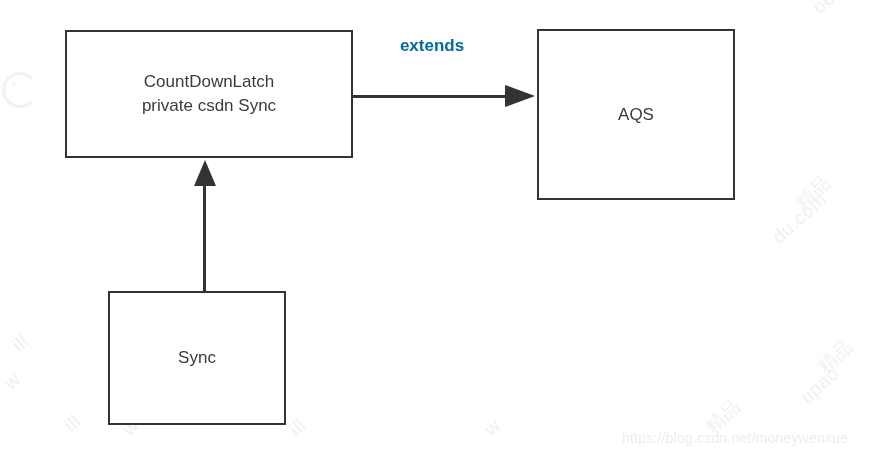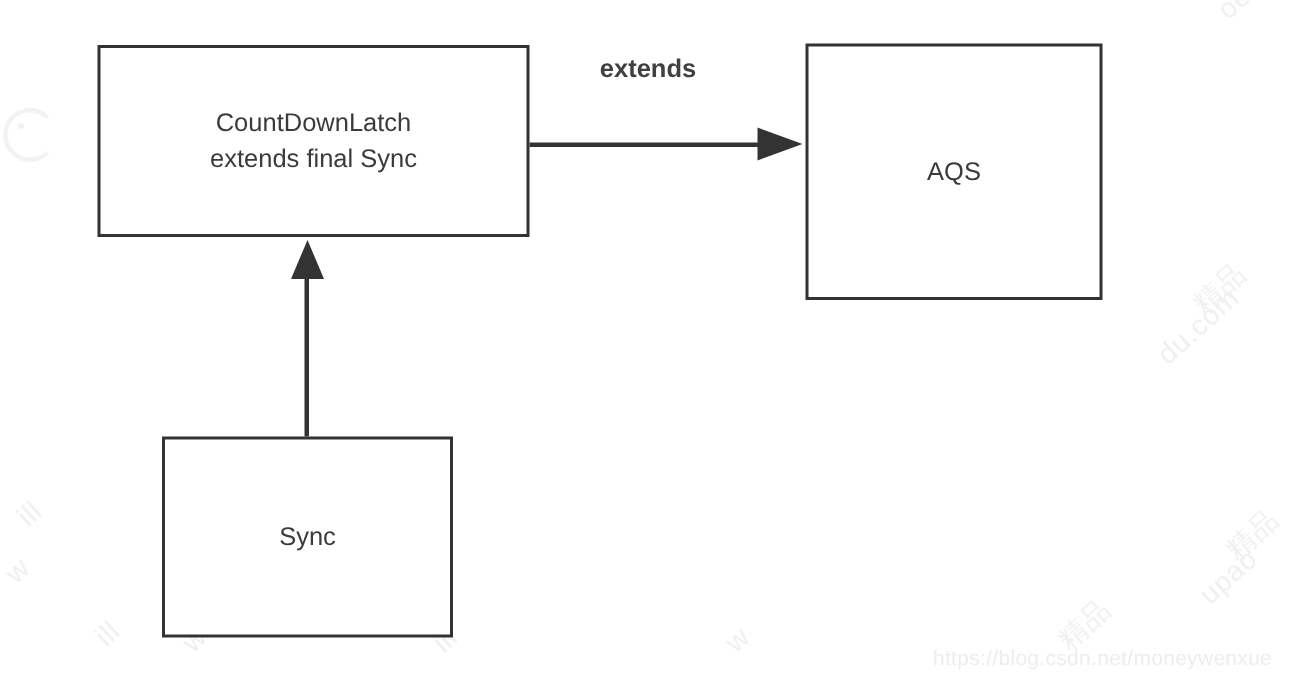--- a/index.html
+++ b/index.html
@@ -69,21 +69,21 @@
   }
   .node-label {
     color: #3b3b3b;
     font-size: 17px;
     line-height: 24px;
     white-space: pre-line;
   }
 
   #node-countdownlatch { left: 65px;  top: 30px;  width: 288px; height: 128px; }
   #node-aqs            { left: 537px; top: 29px;  width: 198px; height: 171px; }
-  #node-sync           { left: 108px; top: 291px; width: 194px; height: 134px; }
+  #node-sync           { left: 108px; top: 291px; width: 178px; height: 134px; }
 
   
   .edge-line {
     position: absolute;
     background: #333333;
   }
   #edge-extends-line {
     left: 352px;
     top: 95px;
     width: 172px;
@@ -119,21 +119,21 @@
   
   #edge-extends-label {
     position: absolute;
     left: 379px;
     top: 32px;
     width: 106px;
     text-align: center;
     font-size: 17px;
     font-weight: bold;
     line-height: 27px;
-    color: #404040;
+    color: #0369a1;
     word-break: break-all;
   }
 </style>
 </head>
 <body>
 
 <div id="canvas">
 
   <div class="wm-circle" style="left:2px; top:72px;"></div>
 
@@ -155,21 +155,21 @@
   <div class="edge-line" id="edge-implements-line"></div>
   <div id="edge-implements-head"></div>
 
   <div class="edge-line" id="edge-extends-line"></div>
   <div id="edge-extends-head"></div>
 
   <div id="edge-extends-label">extends</div>
 
   <div class="node" id="node-countdownlatch">
     <span class="node-label">CountDownLatch
-extends final Sync</span>
+private csdn Sync</span>
   </div>
 
   <div class="node" id="node-aqs">
     <span class="node-label">AQS</span>
   </div>
 
   <div class="node" id="node-sync">
     <span class="node-label">Sync</span>
   </div>
 

